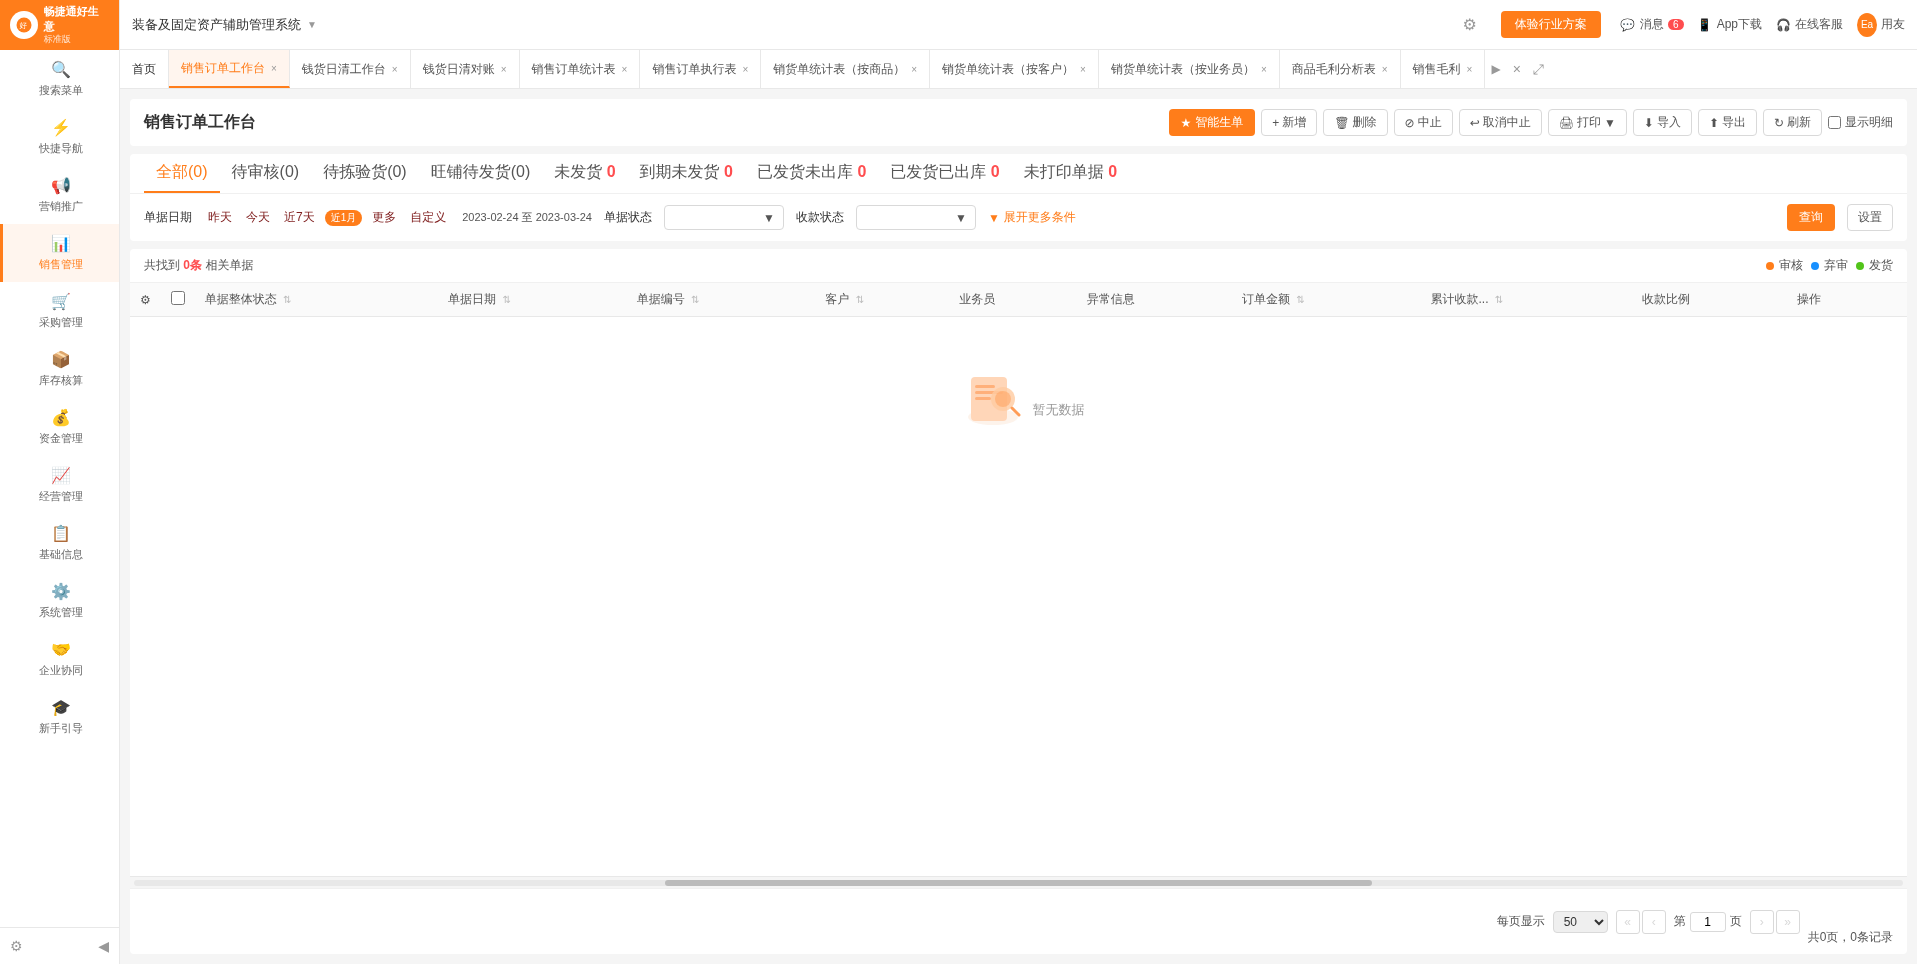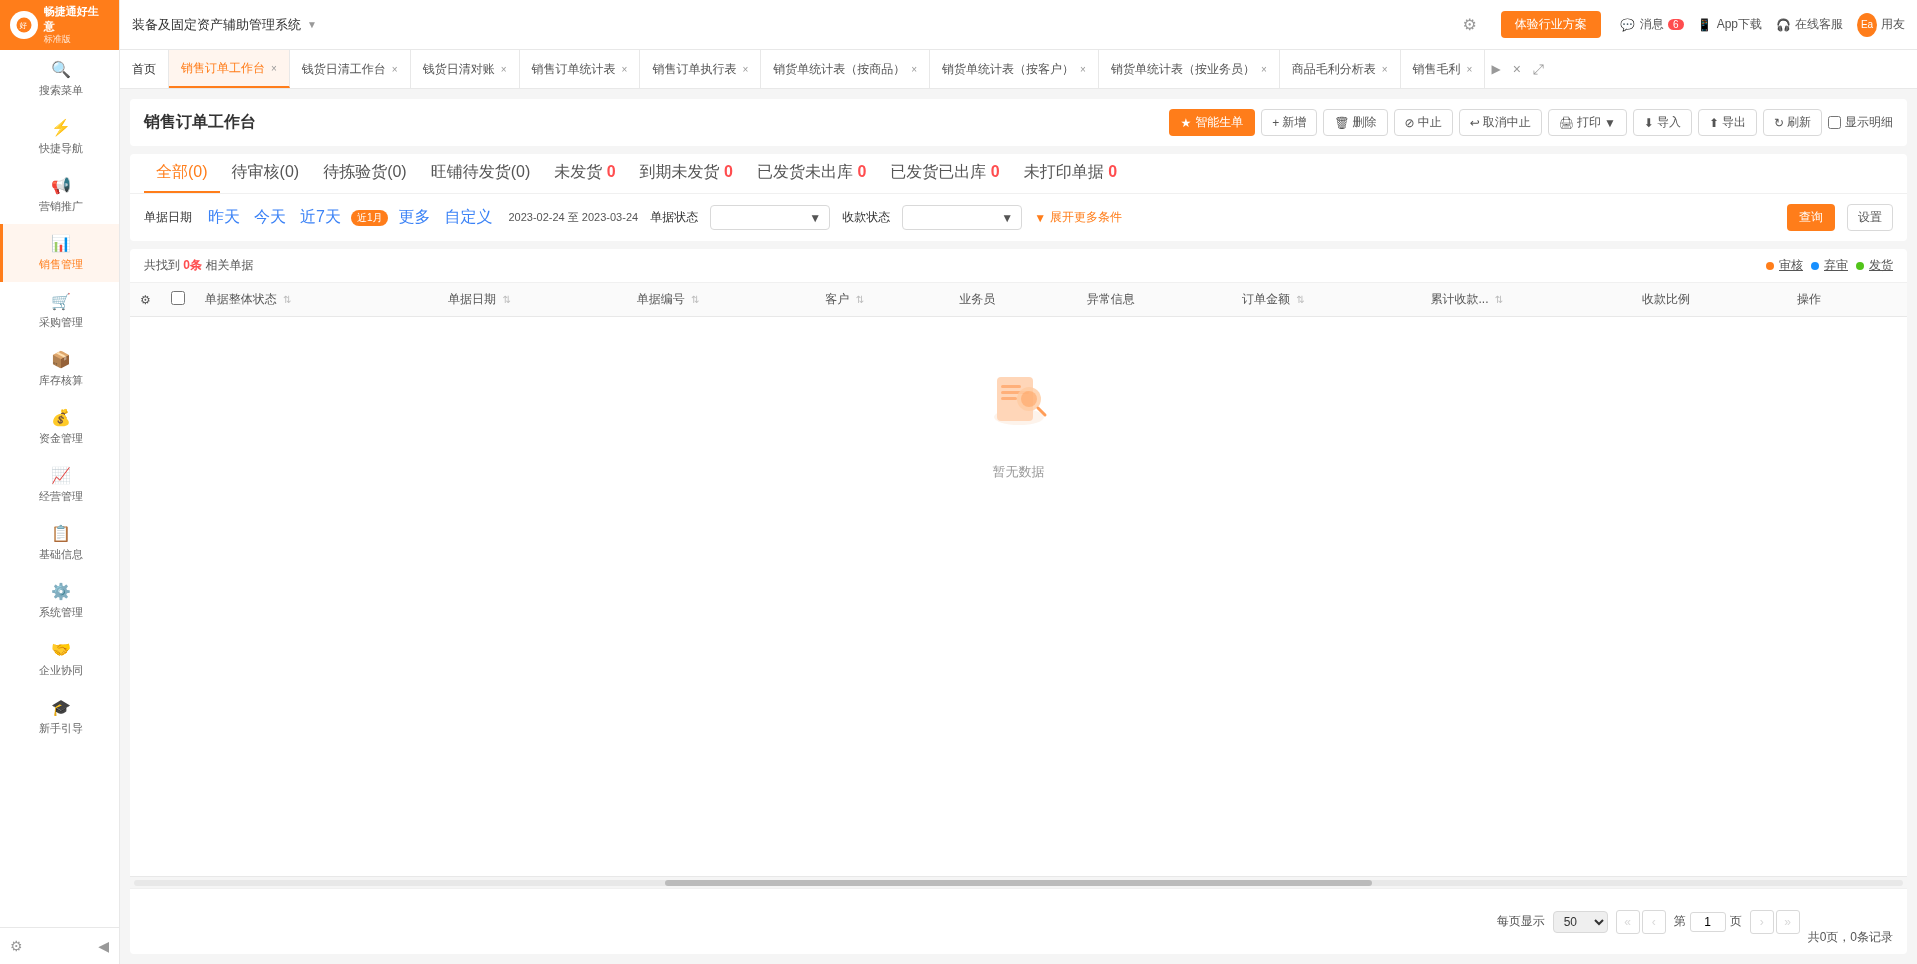--- a/index.html
+++ b/index.html
@@ -58,50 +58,50 @@
 
     
     .filter-tabs { background: #fff; border-radius: 4px; margin-bottom: 8px; flex-shrink: 0; }
     .filter-tab-row { display: flex; align-items: center; border-bottom: 1px solid #f0f0f0; padding: 0 14px; }
     .filter-tab { padding: 8px 12px; cursor: pointer; color: #555; font-size: 16px; border-bottom: 2px solid transparent; }
     .filter-tab.active { color: #ff7d1a; border-bottom: 2px solid #ff7d1a; }
     .filter-tab .count-badge { color: #ff4d4f; font-weight: bold; }
     .filter-conditions { padding: 10px 14px; display: flex; align-items: center; gap: 12px; flex-wrap: wrap; }
     .filter-label { color: #333; font-size: 12px; font-weight: 500; }
     .filter-date-options { display: flex; gap: 6px; align-items: center; }
-    .date-option { color: #3b82f6; font-size: 16px; cursor: pointer; padding: 2px 4px; }
+    .date-option { color: #7f1d1d; font-size: 12px; cursor: pointer; padding: 2px 4px; }
     .date-badge { background: #ff7d1a; color: #fff; border-radius: 10px; font-size: 10px; padding: 1px 6px; cursor: pointer; }
     .date-range-text { color: #555; font-size: 11px; }
     .filter-select { border: 1px solid #d9d9d9; border-radius: 4px; padding: 3px 8px; font-size: 12px; color: #555; background: #fff; min-width: 120px; cursor: pointer; display: flex; align-items: center; justify-content: space-between; gap: 4px; }
     .expand-more { color: #ff7d1a; font-size: 12px; cursor: pointer; display: flex; align-items: center; gap: 4px; }
 
     
     .table-area { background: #fff; border-radius: 4px; flex: 1; display: flex; flex-direction: column; overflow: hidden; }
     .table-toolbar { padding: 8px 14px; display: flex; align-items: center; justify-content: space-between; border-bottom: 1px solid #f0f0f0; flex-shrink: 0; }
     .table-count { font-size: 12px; color: #555; }
     .table-count .count-num { color: #ff4d4f; font-weight: bold; }
     .table-toolbar-actions { display: flex; gap: 8px; align-items: center; }
-    .toolbar-action-item { display: flex; align-items: center; gap: 3px; color: #555; font-size: 12px; cursor: pointer; text-decoration: underline; }
+    .toolbar-action-item { display: flex; align-items: center; gap: 3px; color: #555; font-size: 12px; cursor: pointer; }
     .toolbar-dot { width: 8px; height: 8px; border-radius: 50%; display: inline-block; margin-right: 2px; }
     .dot-orange { background: #ff7d1a; }
     .dot-blue { background: #1890ff; }
     .dot-green { background: #52c41a; }
 
     
     .table-wrapper { flex: 1; overflow: auto; }
     table { width: 100%; border-collapse: collapse; font-size: 12px; }
     thead tr { background: #fafafa; }
     th { padding: 8px 10px; text-align: left; color: #555; font-weight: 500; border-bottom: 1px solid #e8e8e8; white-space: nowrap; }
     th .sort-icon { color: #bbb; font-size: 10px; margin-left: 3px; }
     .checkbox-col { width: 30px; }
     .settings-col { width: 30px; }
     .ops-col { width: 120px; }
 
     
-    .empty-state { flex: 1; display: flex; flex-direction: column; align-items: center; justify-content: center; padding: 40px; }
+    .empty-state { flex: 1; display: flex; flex-direction: row; align-items: center; justify-content: center; padding: 40px; }
     .empty-icon { font-size: 60px; margin-bottom: 12px; color: #ffd0b0; }
     .empty-text { color: #999; font-size: 13px; }
 
     
     .pagination { padding: 8px 14px; display: flex; align-items: center; justify-content: flex-end; gap: 8px; border-top: 1px solid #f0f0f0; flex-shrink: 0; }
     .pagination-label { font-size: 12px; color: #555; }
     .pagination-select { border: 1px solid #d9d9d9; border-radius: 4px; padding: 2px 6px; font-size: 12px; color: #333; }
     .pagination-btns { display: flex; align-items: center; gap: 2px; }
     .pagination-btn { width: 24px; height: 24px; display: flex; align-items: center; justify-content: center; cursor: pointer; color: #999; border: 1px solid #d9d9d9; border-radius: 3px; font-size: 12px; }
     .pagination-btn.disabled { color: #d9d9d9; cursor: not-allowed; }

